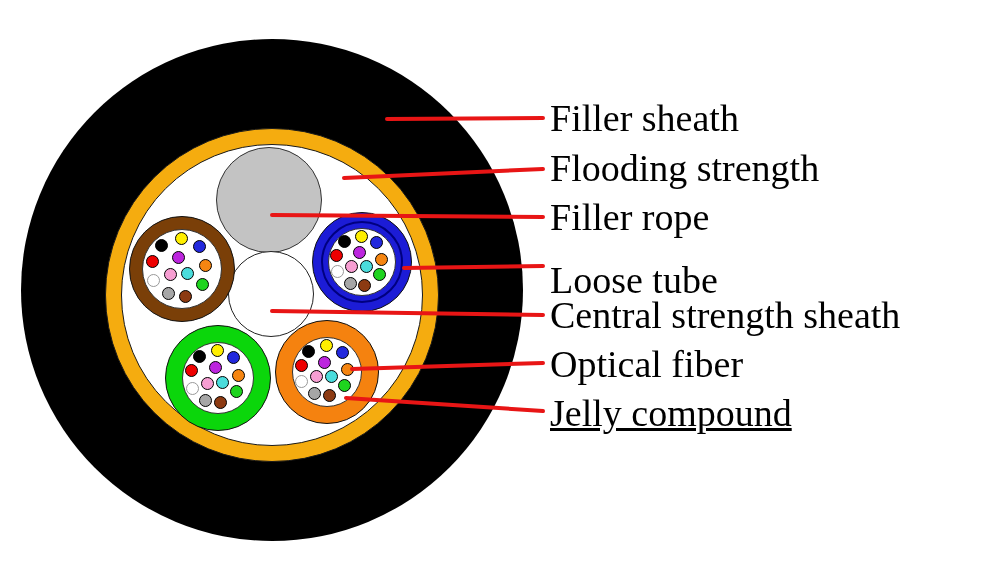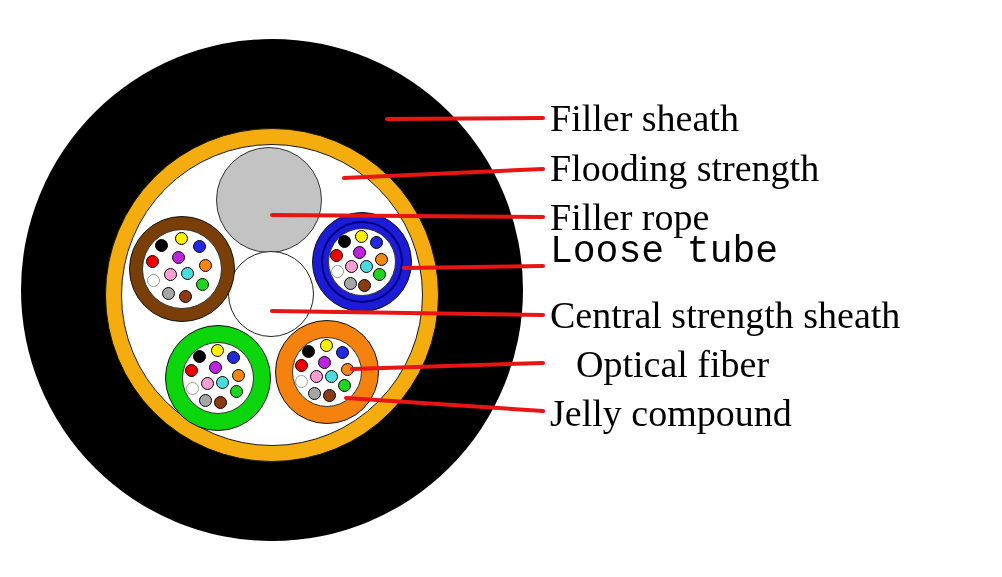--- a/index.html
+++ b/index.html
@@ -105,18 +105,18 @@
       <line x1="272" y1="215" x2="543" y2="217" stroke="#E81515" stroke-width="4" stroke-linecap="round"></line>
       <line x1="404" y1="268" x2="543" y2="266" stroke="#E81515" stroke-width="4" stroke-linecap="round"></line>
       <line x1="272" y1="311" x2="543" y2="315" stroke="#E81515" stroke-width="4" stroke-linecap="round"></line>
       <line x1="352" y1="369" x2="543" y2="363" stroke="#E81515" stroke-width="4" stroke-linecap="round"></line>
       <line x1="346" y1="398" x2="543" y2="411" stroke="#E81515" stroke-width="4" stroke-linecap="round"></line>
     </svg>
   <div id="labels-layer">
     <div class="label" style="left: 550px; top: 93px;">Filler sheath</div>
     <div class="label" style="left: 550px; top: 143px;">Flooding strength</div>
     <div class="label" style="left: 550px; top: 192px;">Filler rope</div>
-    <div class="label" style="left: 550px; top: 227px; font-family: Liberation Mono, monospace;">Loose tube</div>
+    <div class="label" style="left: 550px; top: 255px;">Loose tube</div>
     <div class="label" style="left: 550px; top: 290px;">Central strength sheath</div>
-    <div class="label" style="left: 550px; top: 339px; margin-left: 26px;">Optical fiber</div>
-    <div class="label" style="left: 550px; top: 388px;">Jelly compound</div>
+    <div class="label" style="left: 550px; top: 339px;">Optical fiber</div>
+    <div class="label" style="left: 550px; top: 388px; text-decoration: underline;">Jelly compound</div>
   </div>
 </div>
 
 </body></html>

